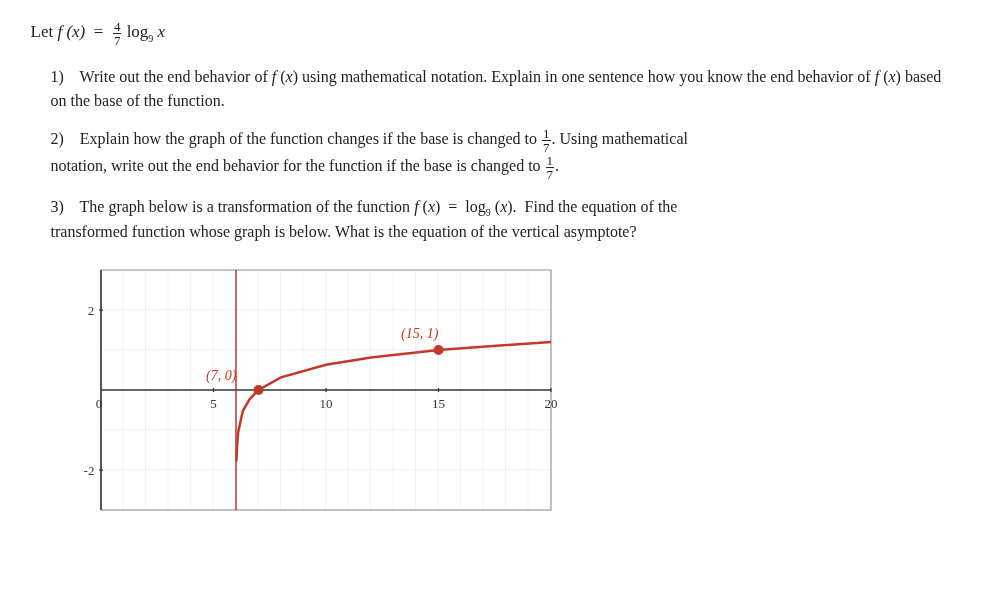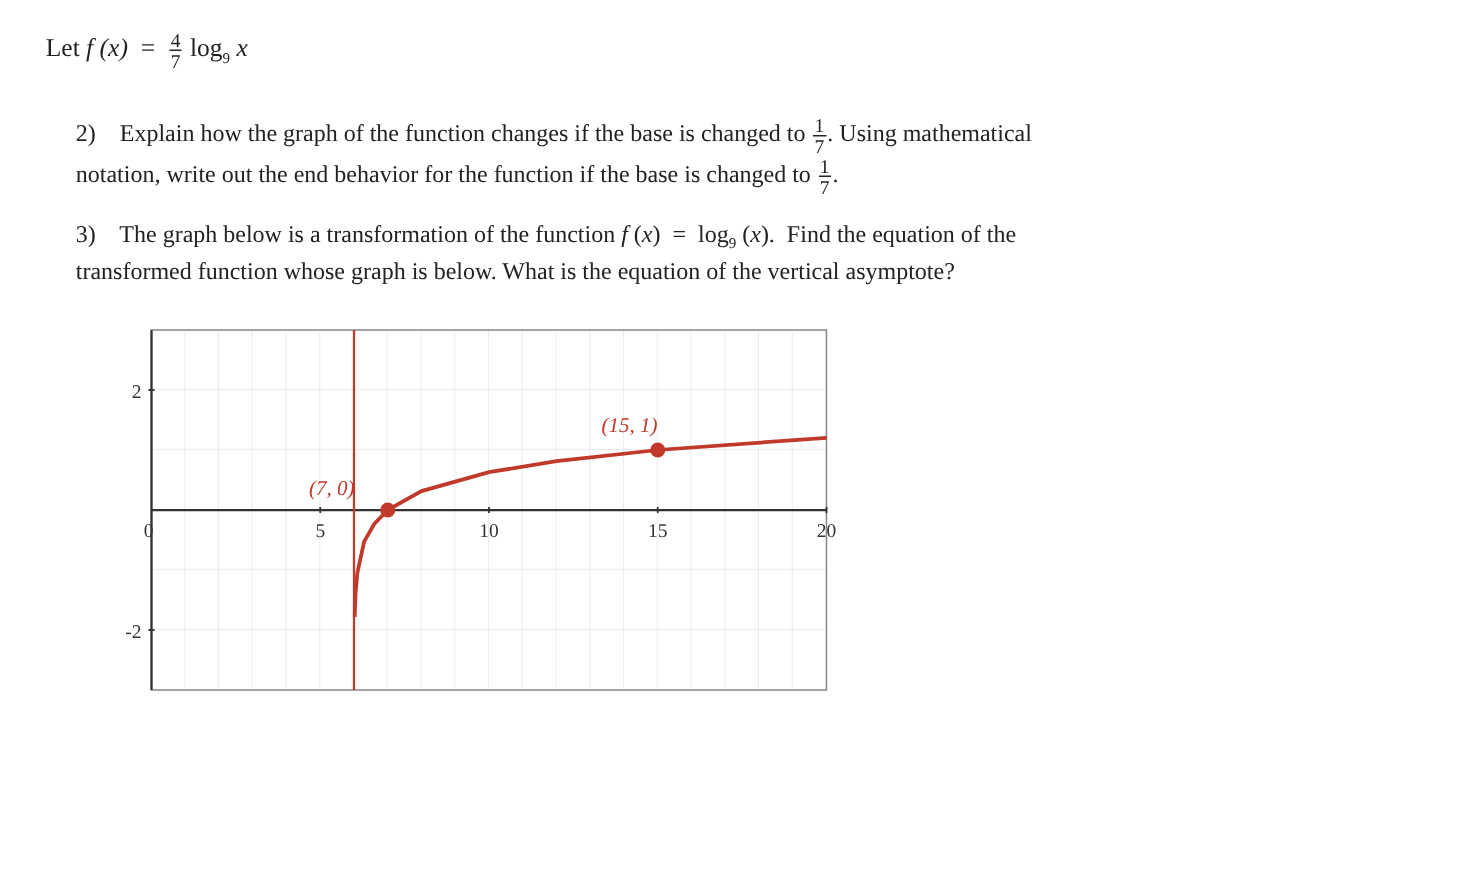--- a/index.html
+++ b/index.html
@@ -13,21 +13,21 @@
       padding: 20px 30px;
     }
 
     .content-area {
       max-width: 920px;
       margin: 0 auto;
     }
 
     .problem-header {
       font-size: 17px;
-      margin-bottom: 30px;
+      margin-bottom: 18px;
       line-height: 1.4;
     }
 
     .problem-item {
       margin-bottom: 14px;
       line-height: 1.5;
       padding-left: 20px;
     }
     sub { font-size: 10px; vertical-align: sub; }
 
@@ -69,20 +69,24 @@
 
   <div class="problem-header">
     Let <span class="math-inline"><i>f</i> (<i>x</i>)</span> &nbsp;=&nbsp;
     <span class="fraction">
       <span class="num">4</span>
       <span class="den">7</span>
     </span>
     log<sub>9</sub> <i>x</i>
   </div>
 
+  <div class="problem-item">
+    <span>1) &nbsp;&nbsp;</span>
+    <span>Write out the end behavior of <i>f</i> (<i>x</i>) using mathematical notation. Explain in one sentence how you know the end behavior of <i>f</i> (<i>x</i>) based on the base of the function.</span>
+  </div>
 
   <div class="problem-item">
     <span>2) &nbsp;&nbsp;</span>
     <span>Explain how the graph of the function changes if the base is changed to
       <span class="fraction">
         <span class="num">1</span>
         <span class="den">7</span>
       </span>. Using mathematical
       <br>notation, write out the end behavior for the function if the base is changed to
       <span class="fraction">

